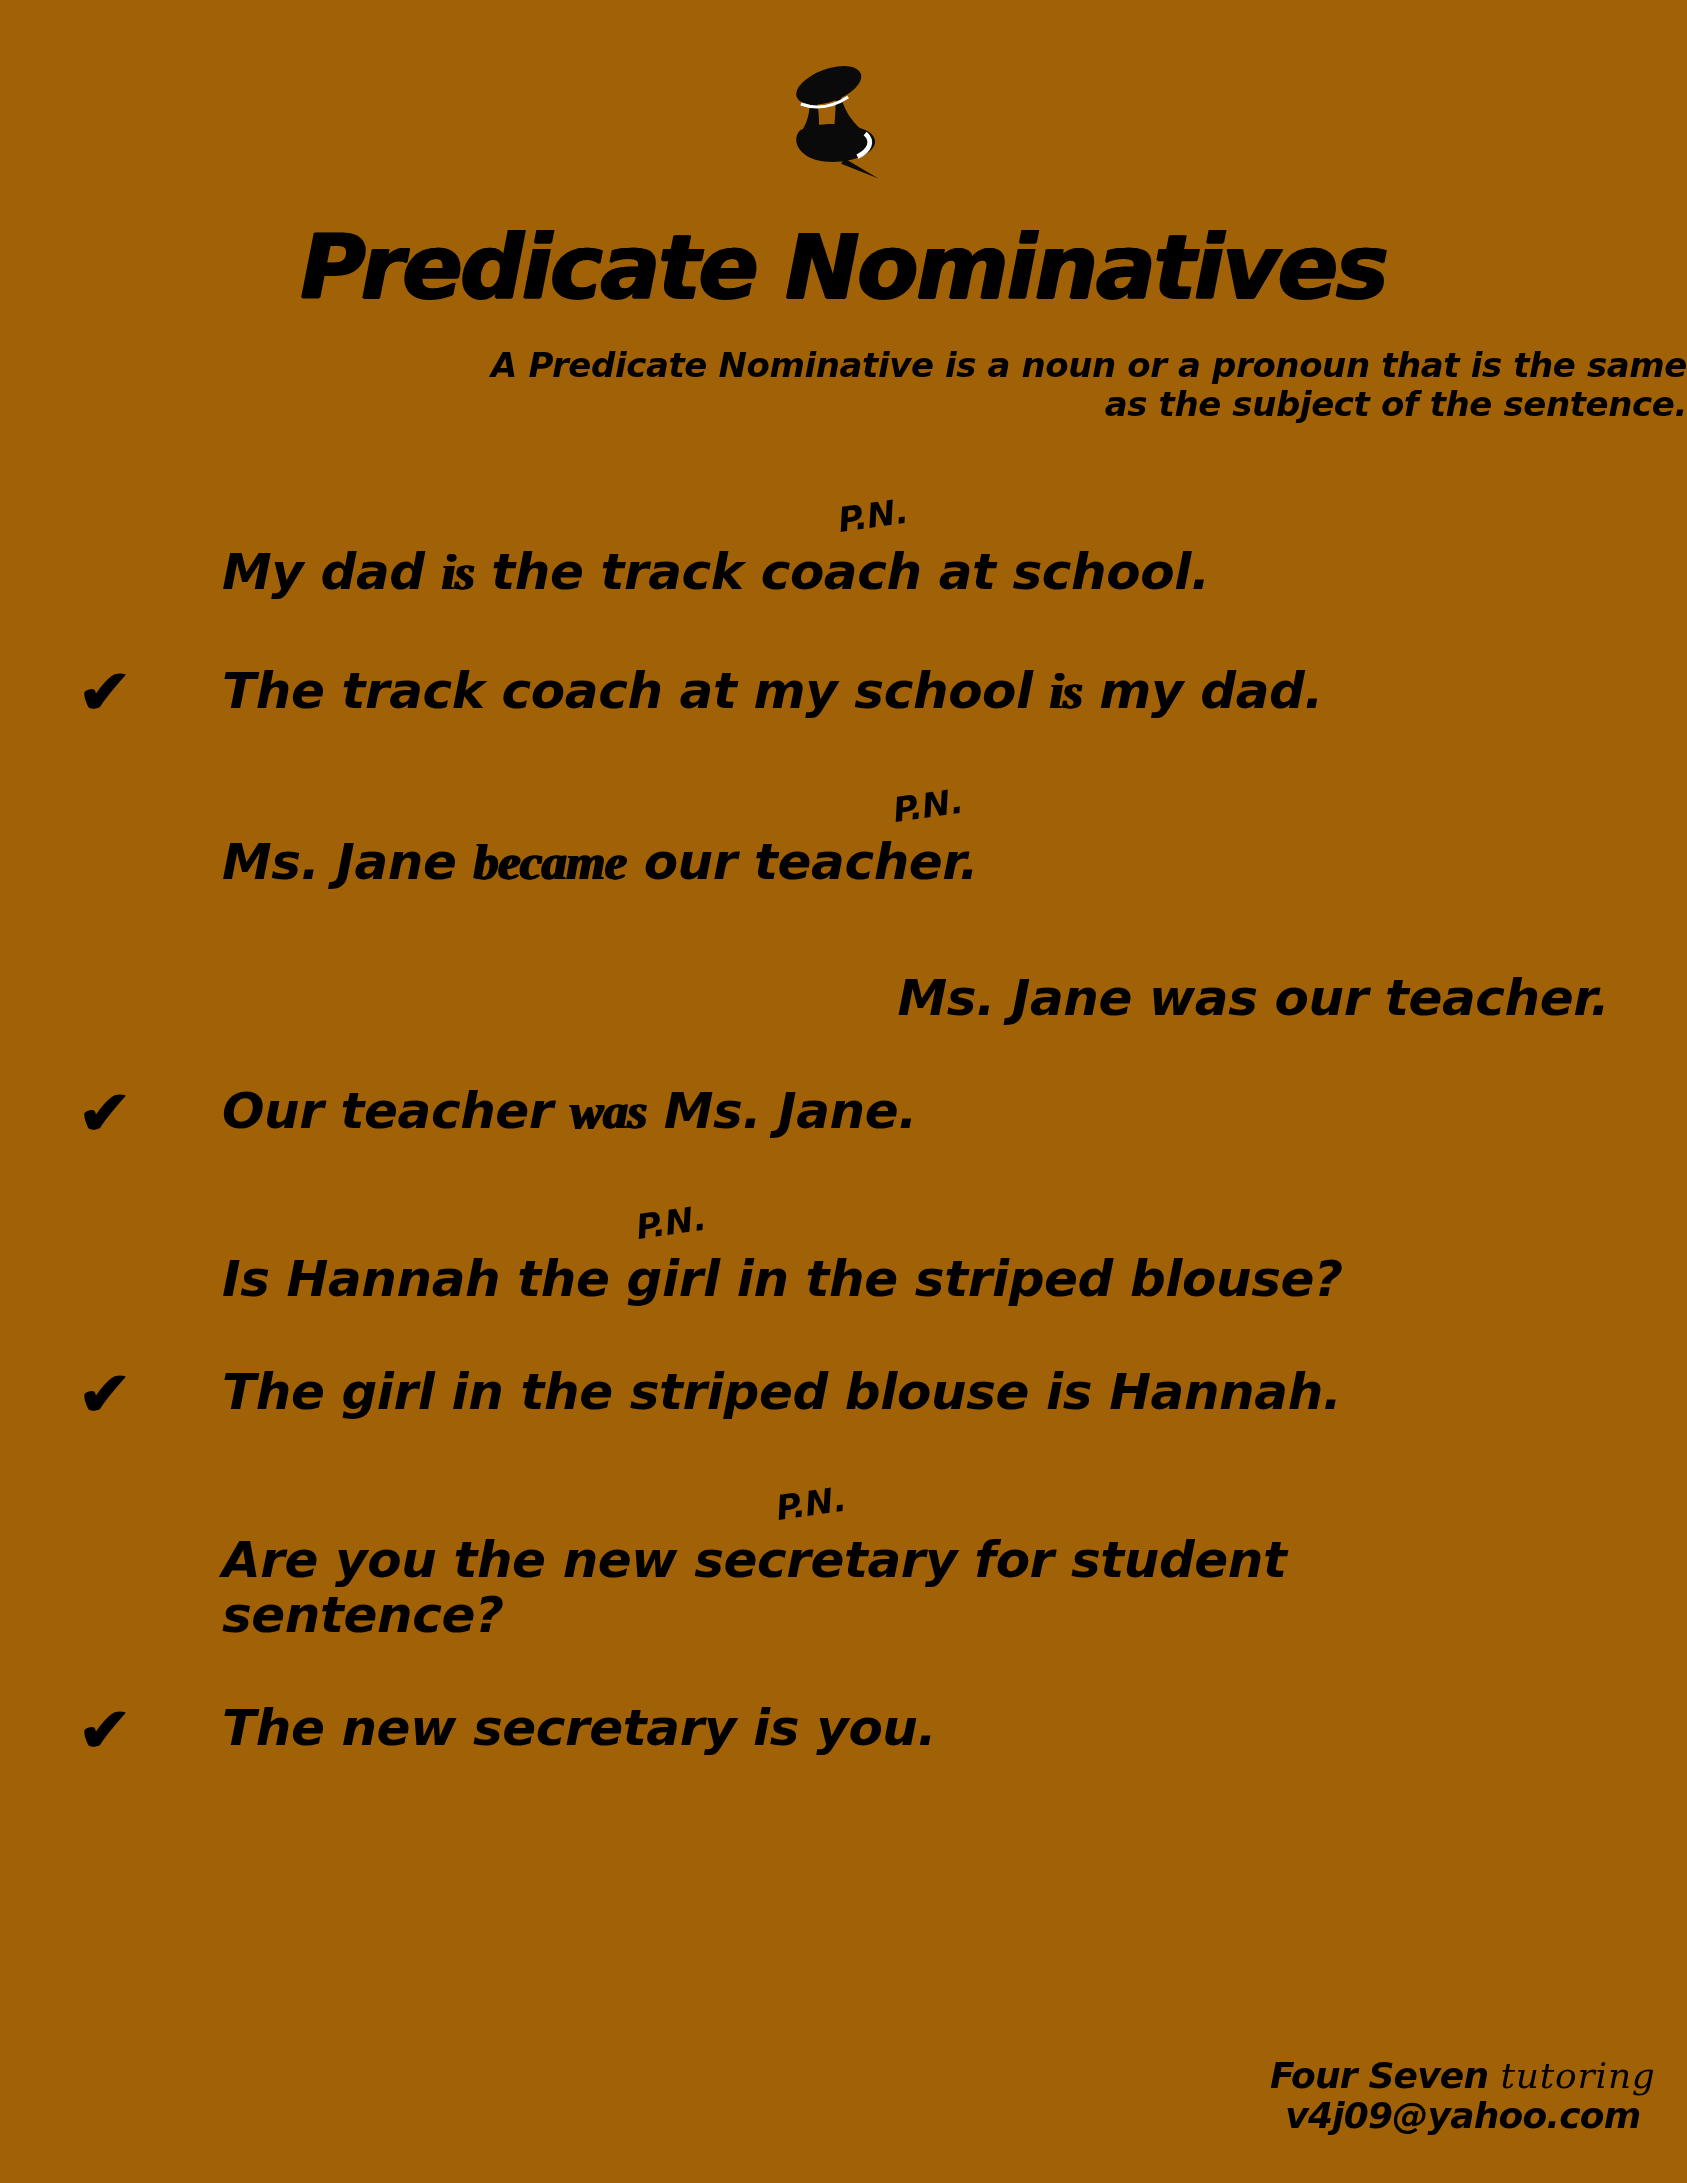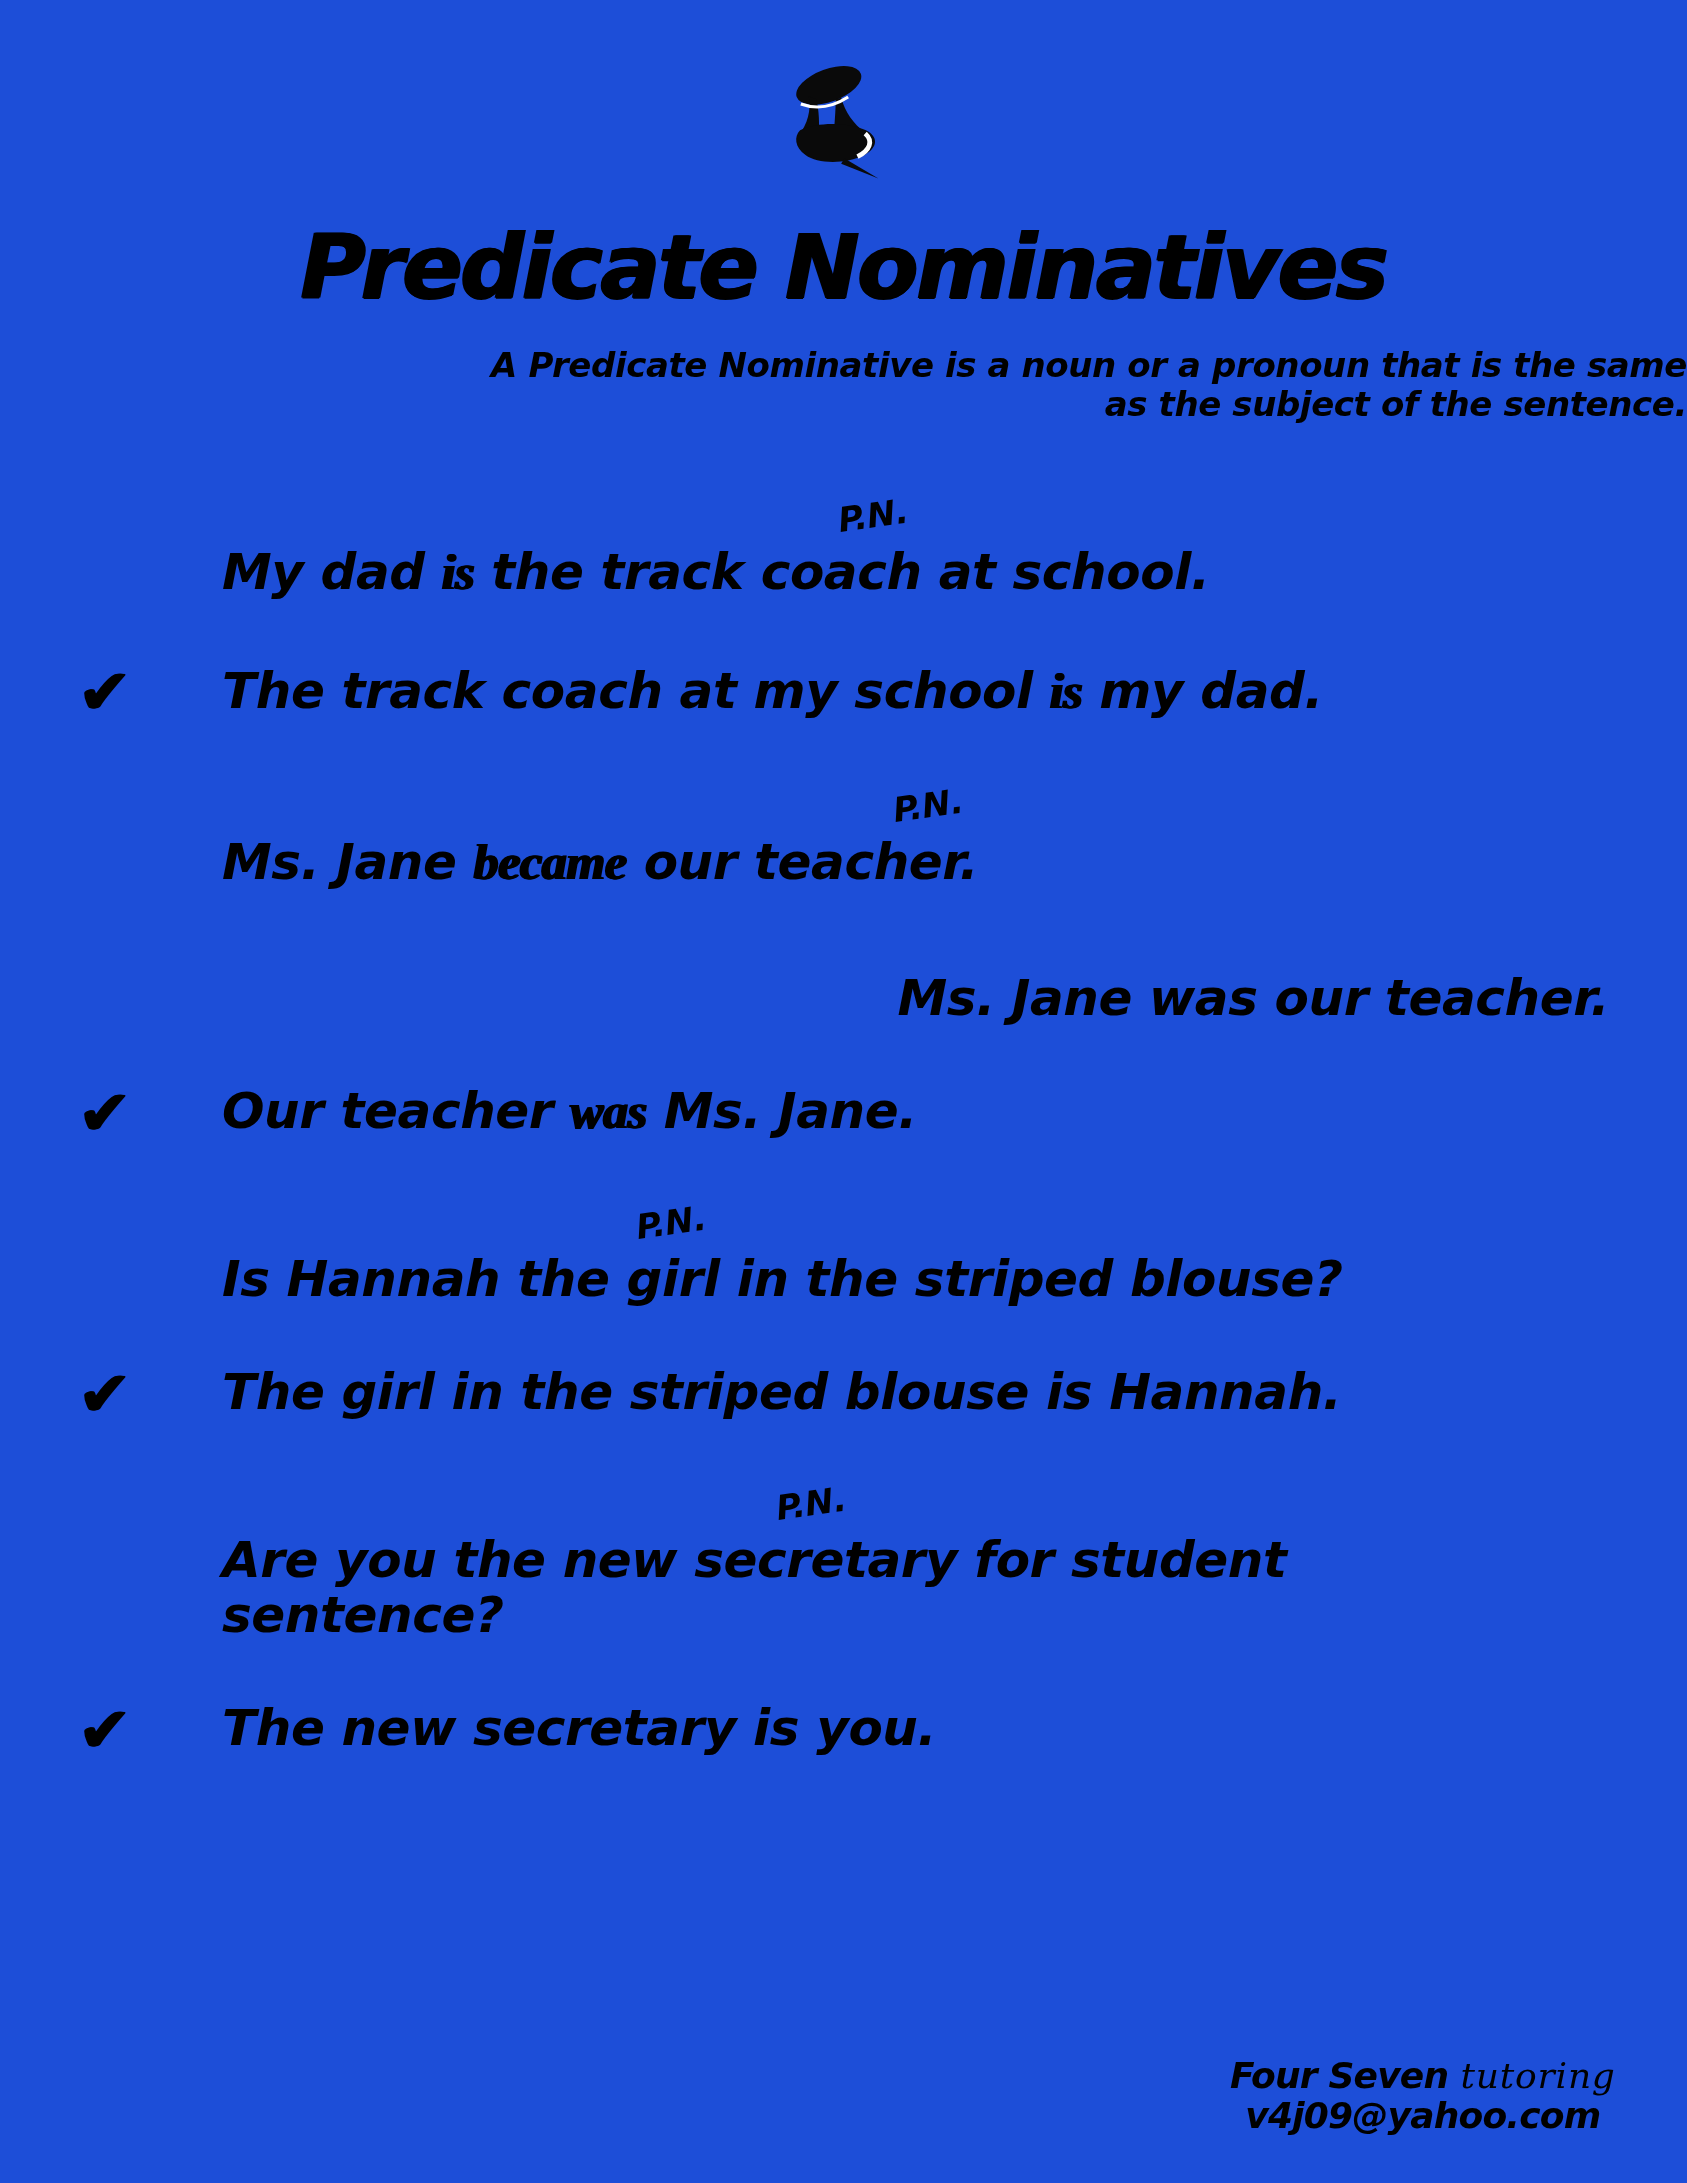--- a/index.html
+++ b/index.html
@@ -1,20 +1,20 @@
 <!DOCTYPE html>
 <html style="font-size:12.5px"><head>
 <meta charset="utf-8">
 <style>
   html,body{margin:0;padding:0;background:#888;}
   .page{
     position:relative;
     width:1687px;height:2183px;
     margin:0 auto;
-    background:#1d4ed8;
+    background:#a16207;
     color:#000000;
     font-family:"DejaVu Sans", sans-serif;
     overflow:hidden;
   }
   
   .pin-wrap{margin-top:62px;text-align:center;}
   .pin-wrap svg{display:inline-block;}
   .title{
     margin-top:36px;
     text-align:center;
@@ -72,21 +72,21 @@
     left:-144px;
     top:1.6px;
     font-size:64px;
     line-height:55px;
     font-style:normal;
     text-shadow:1.2px 0 currentColor,-1.2px 0 currentColor;
   }
   
   .footer{
     position:absolute;
-    left:1230px;
+    left:1270px;
     top:2056px;
     font-size:36px;
     line-height:40px;
   }
   .brand-line{white-space:nowrap;}
   .brand-name{font-weight:bold;font-style:italic;letter-spacing:-0.8px;}
   .brand-suffix{
     font-family:"DejaVu Serif", serif;
     font-style:italic;
     letter-spacing:0.8px;

